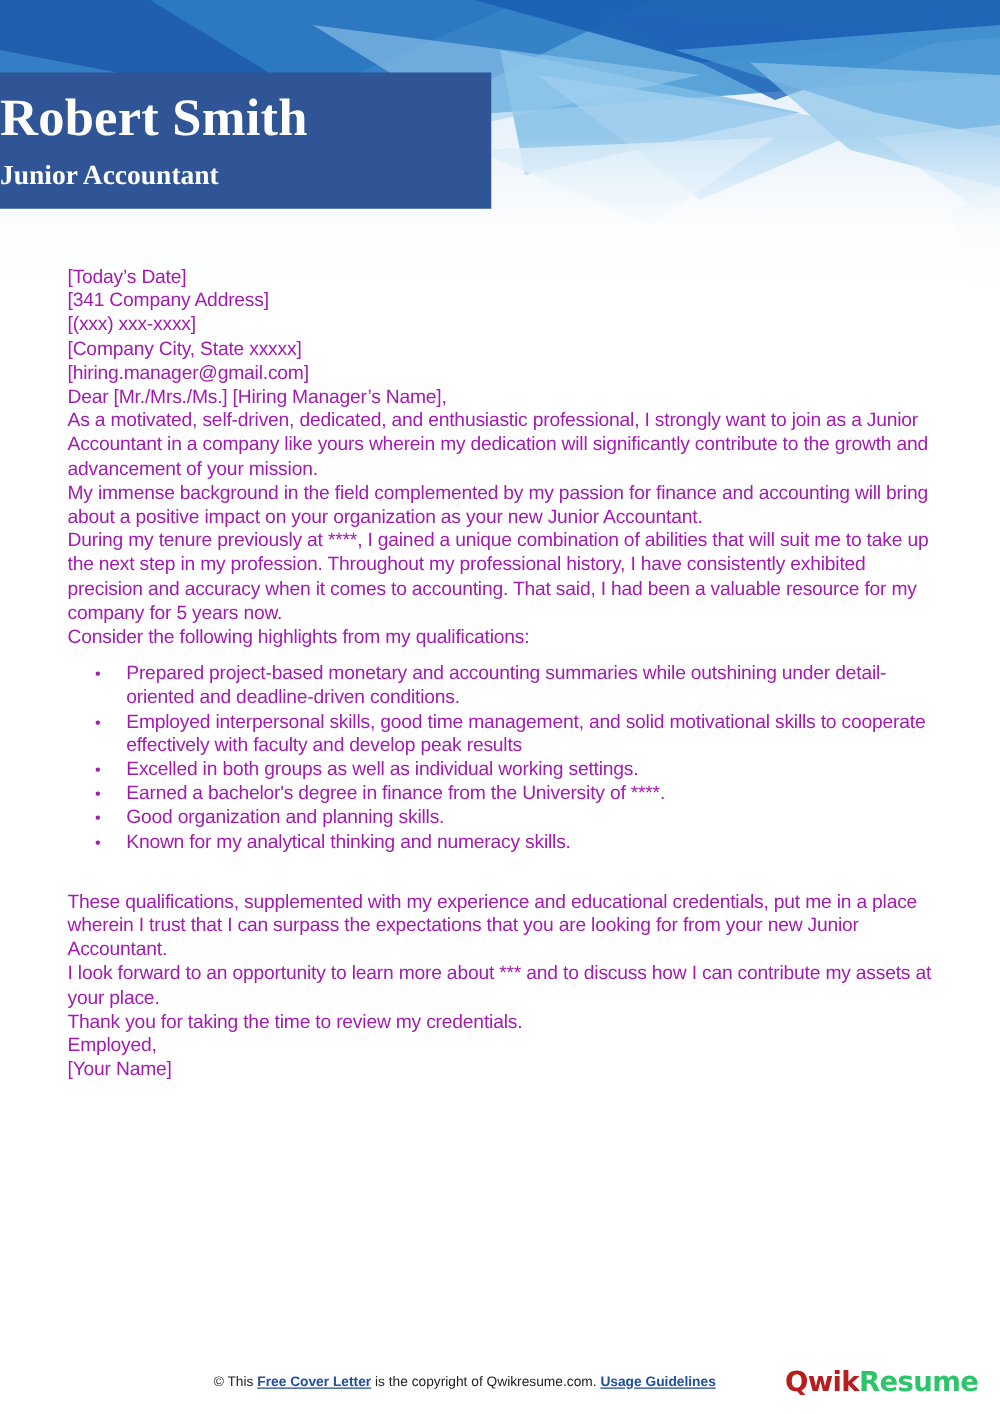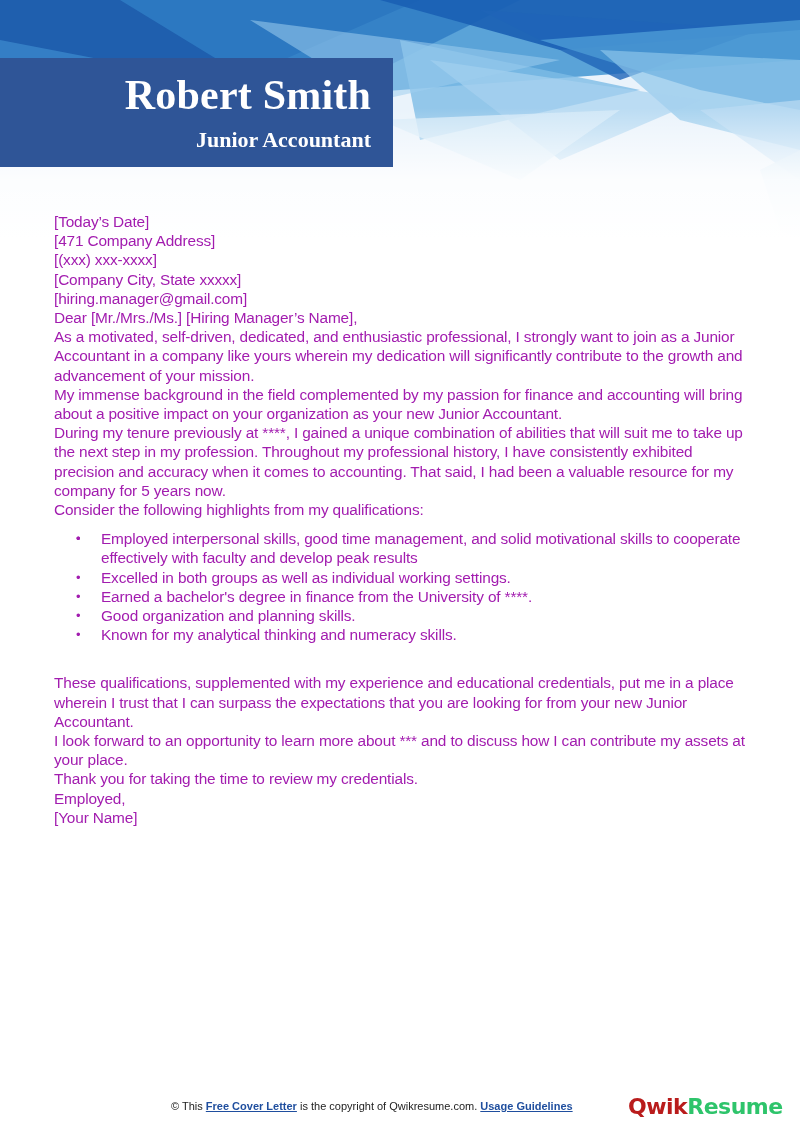--- a/index.html
+++ b/index.html
@@ -14,21 +14,20 @@
     .header-bg svg { display: block; }
     .header-fade {
       position: absolute; left: 0; top: 0; width: 800px; height: 240px;
       background: linear-gradient(to bottom, rgba(255,255,255,0) 0%, rgba(255,255,255,0) 45%, rgba(255,255,255,0.85) 75%, #ffffff 100%);
     }
 
     
     .name-banner {
       position: absolute; left: 0; top: 58px; width: 393px; height: 109px;
       background: #2f5597;
-      text-align: right;
       padding-right: 22px;
       color: #ffffff;
       font-family: "Liberation Serif", "DejaVu Serif", serif;
     }
     .name-banner .name {
       font-size: 42px; font-weight: bold; line-height: 44px;
       margin-top: 15px; letter-spacing: 0.2px;
     }
     .name-banner .role {
       font-size: 22px; font-weight: bold; line-height: 30px;
@@ -105,36 +104,37 @@
 
 <div class="name-banner">
   <div class="name">Robert Smith</div>
   <div class="role">Junior Accountant</div>
 </div>
 
 <div class="letter">
   <p class="date">[Today’s Date]</p>
 
   <div class="address">
-    <span class="address-line">[471 Company Address]</span>
+    <span class="address-line">[341 Company Address]</span>
     <span class="address-line">[(xxx) xxx-xxxx]</span>
     <span class="address-line">[Company City, State xxxxx]</span>
     <span class="address-line">[hiring.manager@gmail.com]</span>
   </div>
 
   <p class="salutation">Dear [Mr./Mrs./Ms.] [Hiring Manager’s Name],</p>
 
   <p class="para">As a motivated, self-driven, dedicated, and enthusiastic professional, I strongly want to join as a Junior Accountant in a company like yours wherein my dedication will significantly contribute to the growth and advancement of your mission.</p>
   <p class="para">My immense background in the field complemented by my passion for finance and accounting will bring about a positive impact on your organization as your new Junior Accountant.</p>
   <p class="para">During my tenure previously at ****, I gained a unique combination of abilities that will suit me to take up the next step in my profession. Throughout my professional history, I have consistently exhibited precision and accuracy when it comes to accounting. That said, I had been a valuable resource for my company for 5 years now.</p>
   <p class="para">Consider the following highlights from my qualifications:</p>
 
   <ul class="highlights">
     <li>
       <span class="bullet">•</span>
+      <span>Prepared project-based monetary and accounting summaries while outshining under detail-oriented and deadline-driven conditions.</span>
     </li>
     <li>
       <span class="bullet">•</span>
       <span>Employed interpersonal skills, good time management, and solid motivational skills to cooperate effectively with faculty and develop peak results</span>
     </li>
     <li>
       <span class="bullet">•</span>
       <span>Excelled in both groups as well as individual working settings.</span>
     </li>
     <li>

